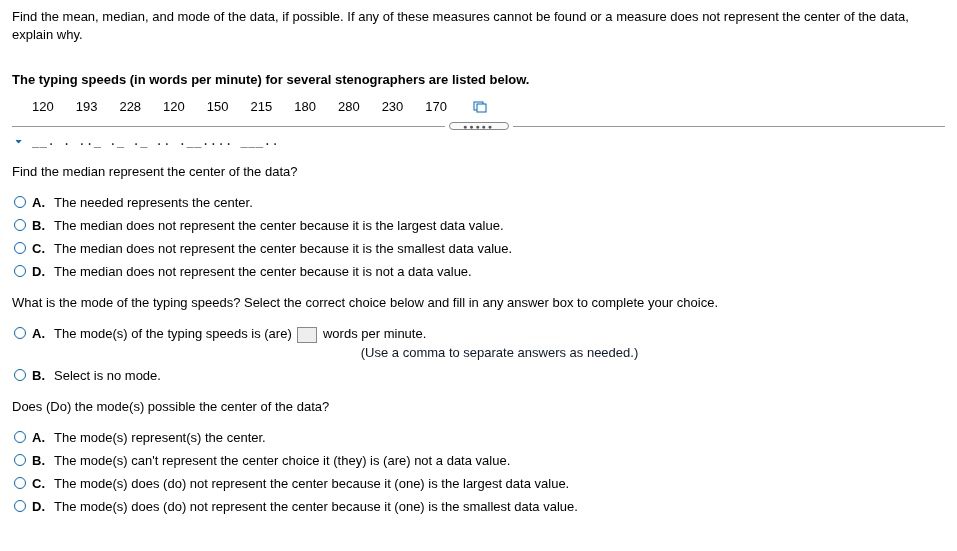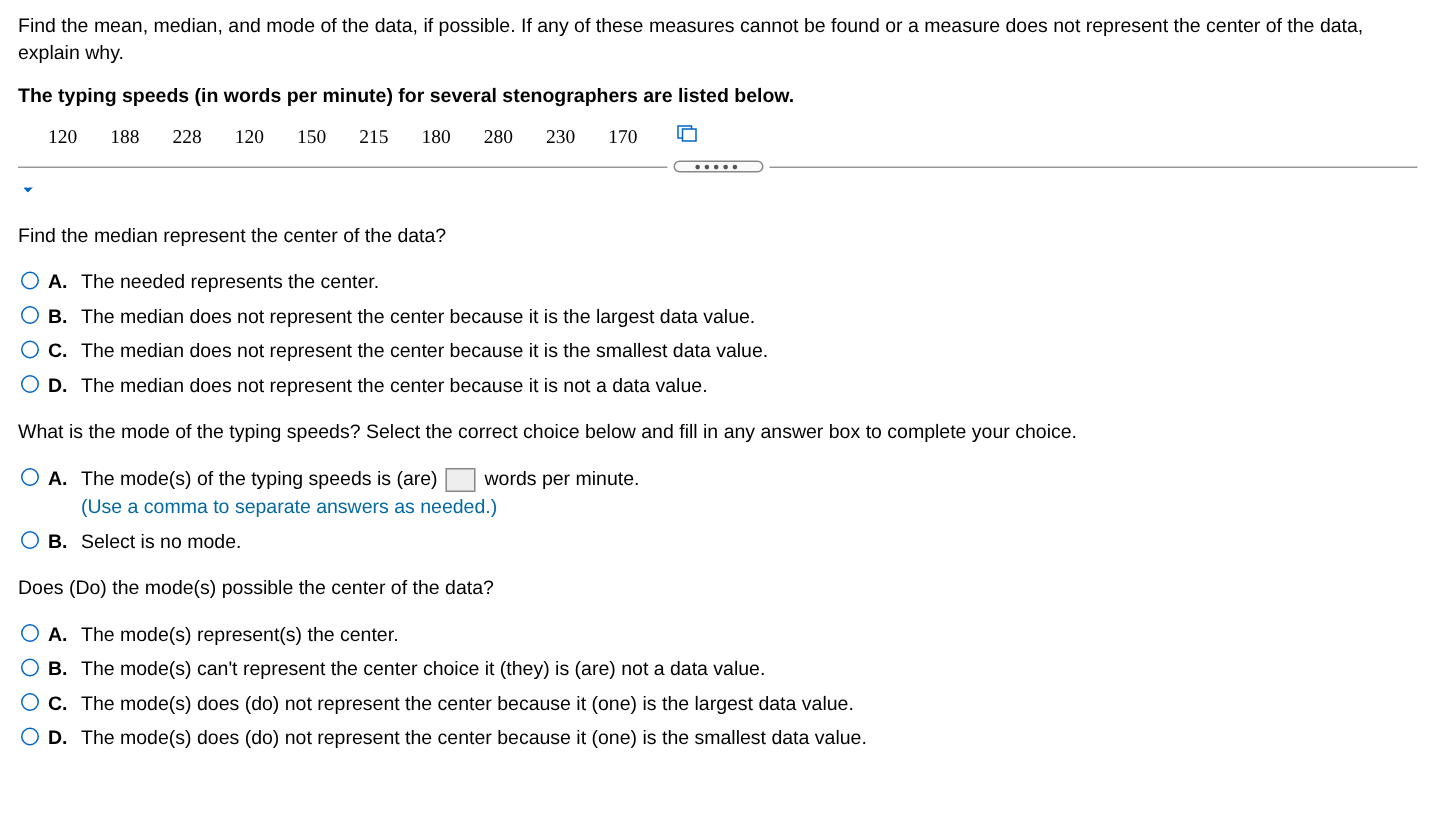--- a/index.html
+++ b/index.html
@@ -9,32 +9,32 @@
     }
     body {
       font-family: Arial, sans-serif;
       font-size: 13px;
       color: #000;
       padding: 8px 12px;
       background: #fff;
       width: 957px;
     }
     .problem-intro {
-      margin-bottom: 12px;
+      margin-bottom: 28px;
       line-height: 1.4;
     }
     .scenario {
       margin-bottom: 12px;
       font-weight: bold;
     }
     .data-row {
       display: flex;
+      align-items: center;
       margin-bottom: 8px;
       padding-left: 20px;
-      font-family: Liberation Serif, serif;
     }
     .data-value {
       margin-right: 22px;
     }
     .copy-icon {
       display: inline-block;
       width: 14px;
       height: 12px;
       font-size: 11px;
       color: #0066cc;
@@ -140,35 +140,36 @@
     .inline-input {
       display: inline-block;
       width: 20px;
       height: 16px;
       border: 1px solid #888;
       background: #eee;
       vertical-align: middle;
       margin: 0 2px;
     }
     .hint {
-      color: #0369a1;
+      color: #0f172a;
       display: block;
       margin-top: 2px;
+      text-align: center;
     }
   </style>
 </head>
 <body>
 
 <div class="problem-intro">Find the mean, median, and mode of the data, if possible. If any of these measures cannot be found or a measure does not represent the center of the data, explain why.</div>
 
 <div class="scenario">The typing speeds (in words per minute) for several stenographers are listed below.</div>
 
 <div class="data-row">
   <span class="data-value">120</span>
-  <span class="data-value">188</span>
+  <span class="data-value">193</span>
   <span class="data-value">228</span>
   <span class="data-value">120</span>
   <span class="data-value">150</span>
   <span class="data-value">215</span>
   <span class="data-value">180</span>
   <span class="data-value">280</span>
   <span class="data-value">230</span>
   <span class="data-value">170</span>
   <span class="copy-icon">
     <svg width="14" height="12" viewBox="0 0 14 12">
@@ -183,20 +184,21 @@
   <div class="slider-track">
     <span class="slider-dots">●●●●●</span>
   </div>
   <div class="divider-right"></div>
 </div>
 
 <div class="partial-cutoff">
   <span class="partial-check">
       <span class="partial-check-inner"></span>
     </span>
+  <span class="partial-text">__.   . .._ ._ ._ .. .__.... ___..</span>
 </div>
 
 <div class="question">Find the median represent the center of the data?</div>
 
 <div class="option-group">
   <div class="option">
     <span class="radio"></span>
     <span class="option-label">A.</span>
     <span class="option-text">The needed represents the center.</span>
   </div>

